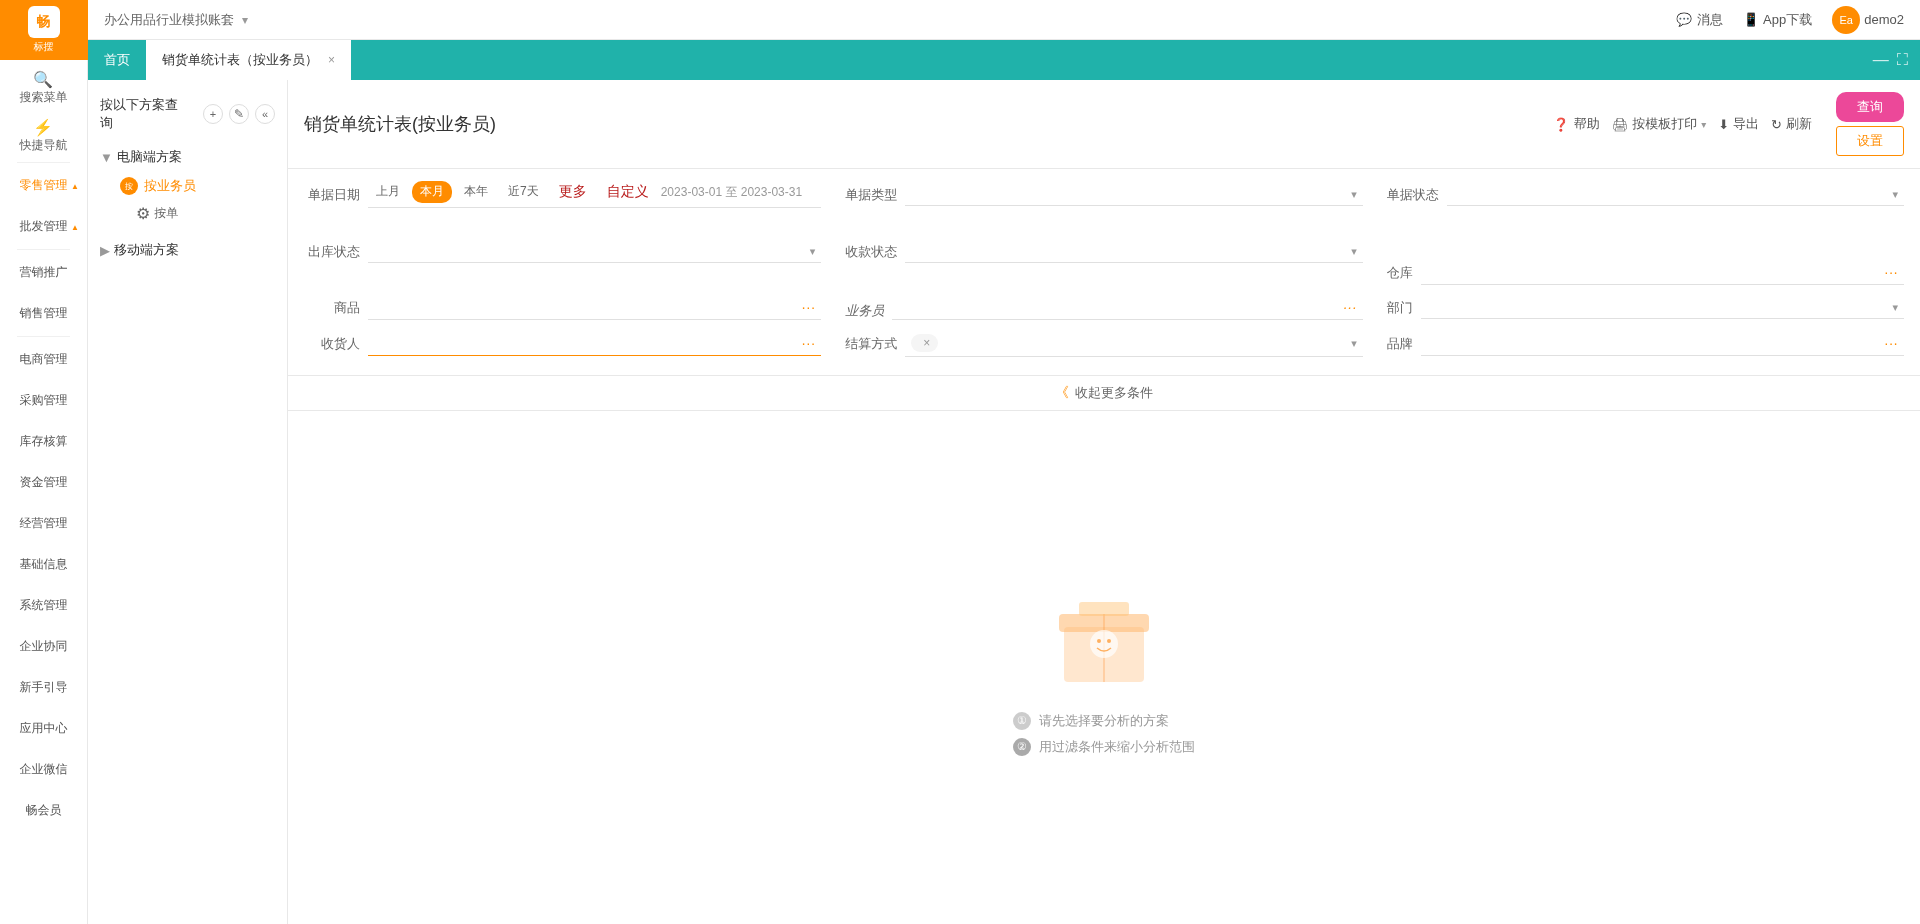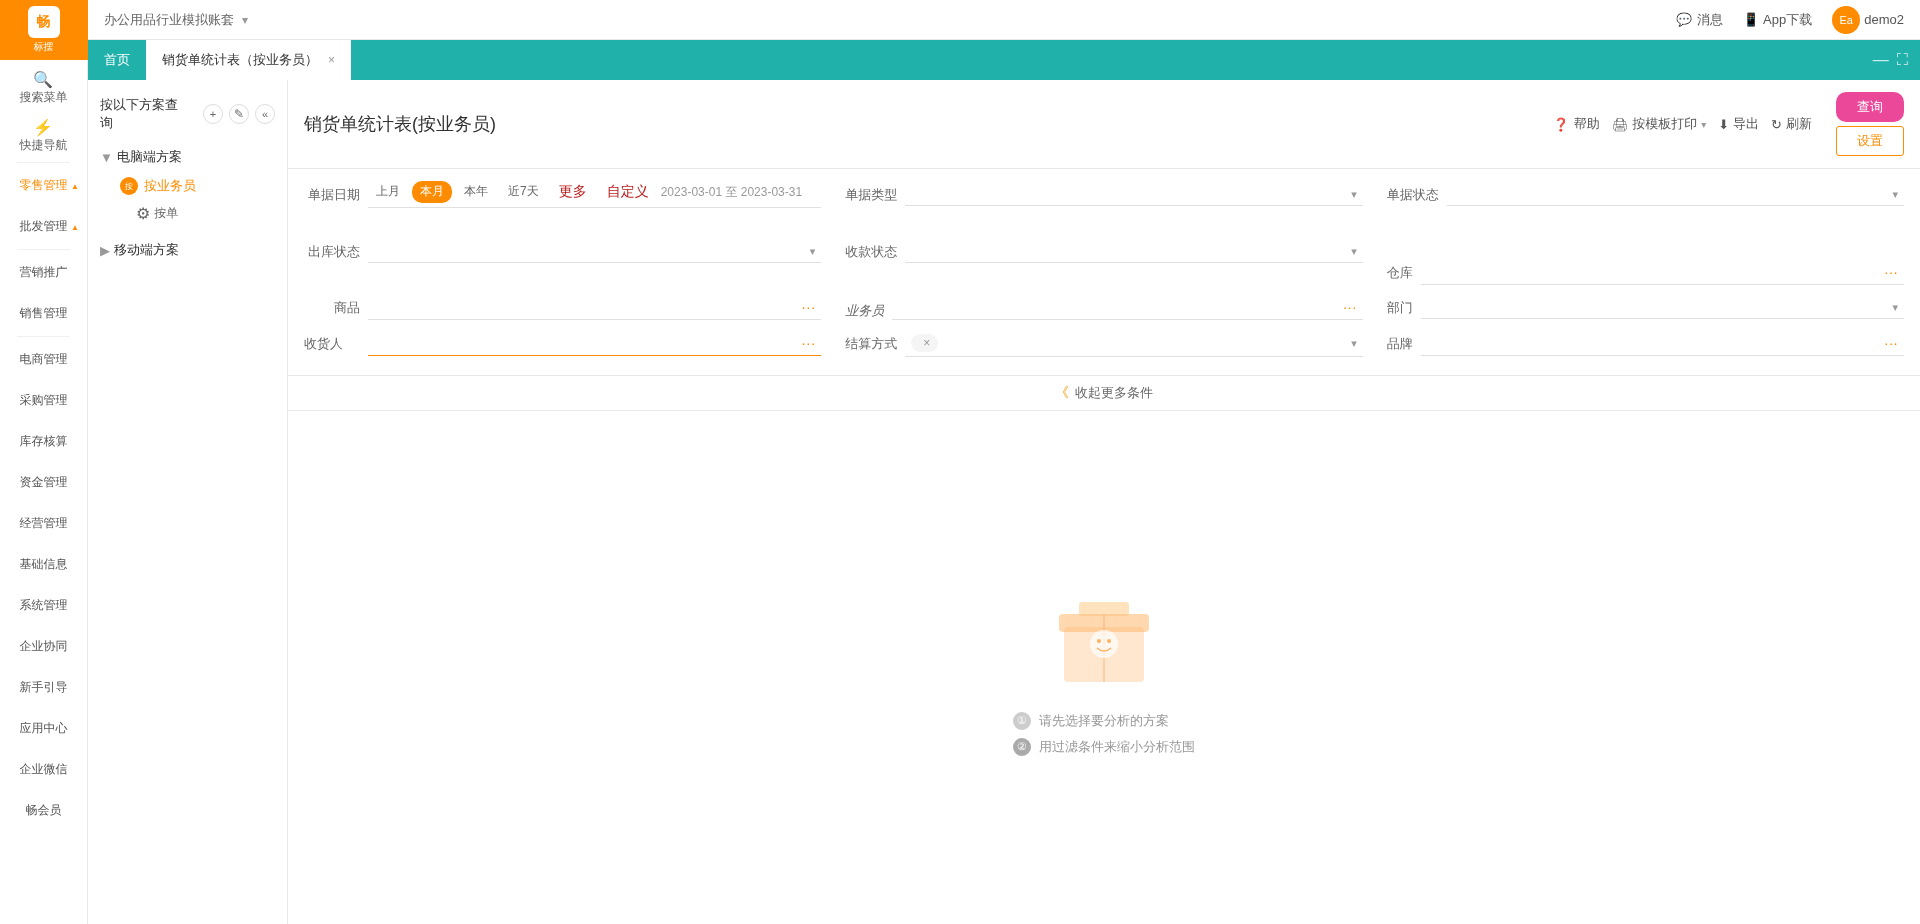--- a/index.html
+++ b/index.html
@@ -310,21 +310,21 @@
             <span style="font-size:13px; color:#666; white-space:nowrap; margin-right:8px;">部门</span>
             <div style="flex:1; display:flex; align-items:center; justify-content:space-between; border-bottom:1px solid #e0e0e0; padding:4px 6px; cursor:pointer;">
               <span></span>
               <span style="color:#999; font-size:11px;">▾</span>
             </div>
           </div>
         </div>
 
         <div style="display:flex; align-items:center; margin-bottom:6px;">
           <div style="flex:1; display:flex; align-items:center;">
-            <span style="font-size:13px; color:#666; white-space:nowrap; margin-right:8px; min-width:56px; ">收货人</span>
+            <span style="font-size:13px; color:#666; white-space:nowrap; margin-right:8px; min-width:56px; text-align:right;">收货人</span>
             <div style="flex:1; border-bottom:1px solid #ff8c00; padding:4px 6px; cursor:pointer; display:flex; align-items:center; justify-content:flex-end;">
               <span style="color:#ff8c00; font-size:14px;">···</span>
             </div>
           </div>
           <div style="flex:1; display:flex; align-items:center; padding-left:24px;">
             <span style="font-size:13px; color:#666; white-space:nowrap; margin-right:8px;">结算方式</span>
             <div style="flex:1; display:flex; align-items:center; gap:4px; border-bottom:1px solid #e0e0e0; padding:4px 6px;">
               <span class="filter-tag">
                 <span></span>
                 <span class="filter-tag-close">×</span>

